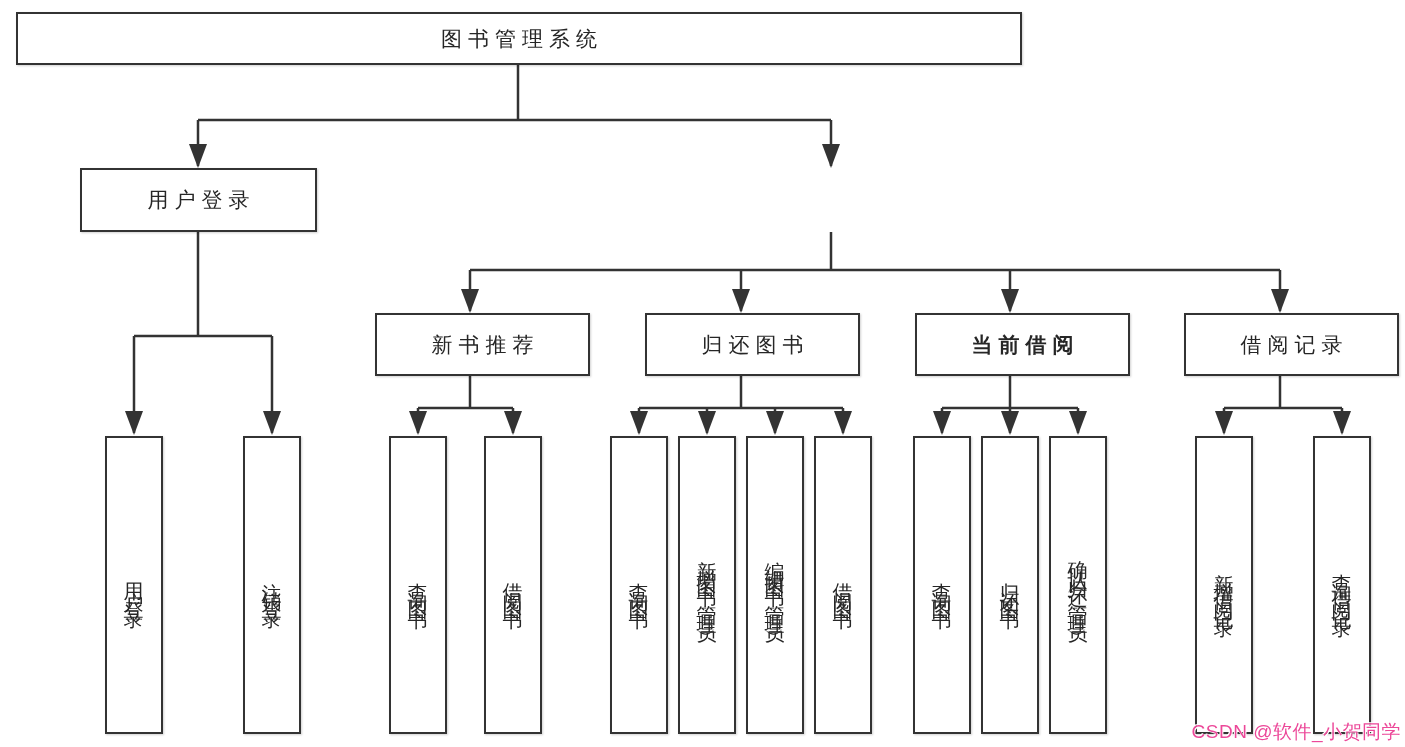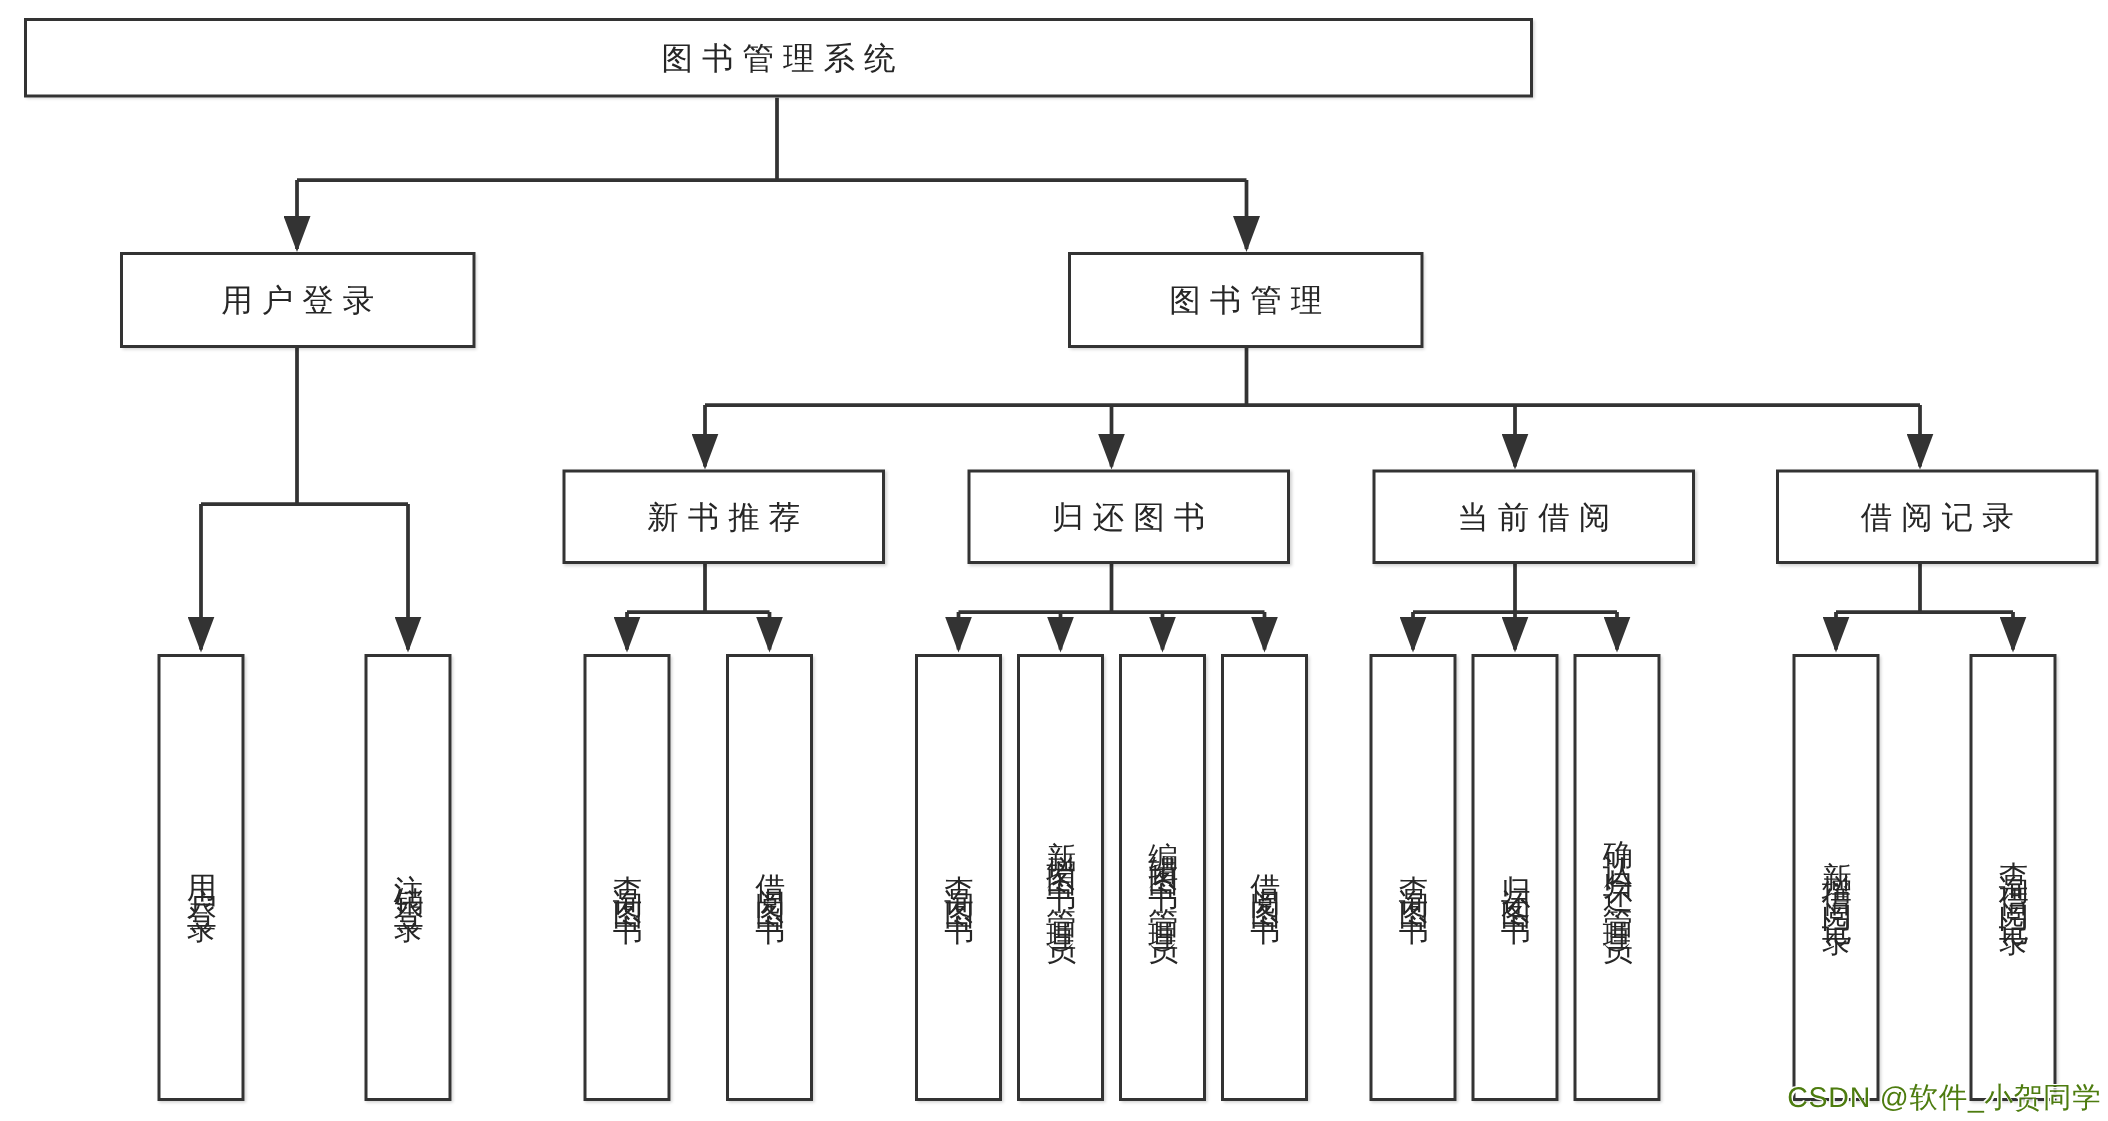--- a/index.html
+++ b/index.html
@@ -33,21 +33,21 @@
     font-size:20px;
     letter-spacing:9px;
     color:#262626;
     line-height:1;
     white-space:nowrap;
   }
   .watermark{
     position:absolute;
     right:4px;bottom:2px;
     font-size:19px;
-    color:#4d7c0f;
+    color:#ec4899;
     text-shadow:1px 1px 0 #ffffff,-1px -1px 0 #ffffff;
     letter-spacing:0.5px;
     white-space:nowrap;
   }
 </style>
 </head>
 <body>
 
 <div class="canvas">
 
@@ -99,31 +99,28 @@
     <path d="M1342,408 V433" marker-end="url(#arw)"></path>
   </svg>
 
   <div class="box root hnode">
     <span>图书管理系统</span>
   </div>
 
   <div class="box lvl2 hnode" style="left:80px;">
     <span>用户登录</span>
   </div>
-  <div class="box lvl2 hnode" style="left:712px;">
-    <span>图书管理</span>
-  </div>
 
   <div class="box lvl3 hnode" style="left:363px;">
     <span>新书推荐</span>
   </div>
   <div class="box lvl3 hnode" style="left:633px;">
     <span>归还图书</span>
   </div>
-  <div class="box lvl3 hnode" style="left:903px;">
+  <div class="box lvl3 hnode" style="left:903px;font-weight:bold;">
     <span>当前借阅</span>
   </div>
   <div class="box lvl3 hnode" style="left:1172px;">
     <span>借阅记录</span>
   </div>
 
   <div class="box leaf" style="left:105px;">
     <span class="vtext">用户登录</span>
   </div>
   <div class="box leaf" style="left:243px;">

